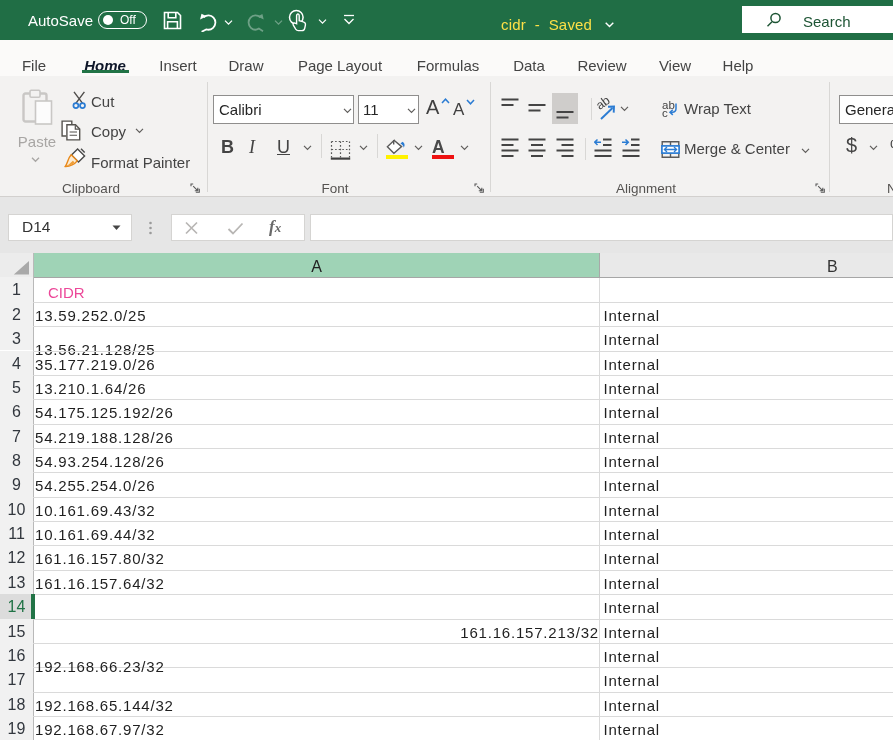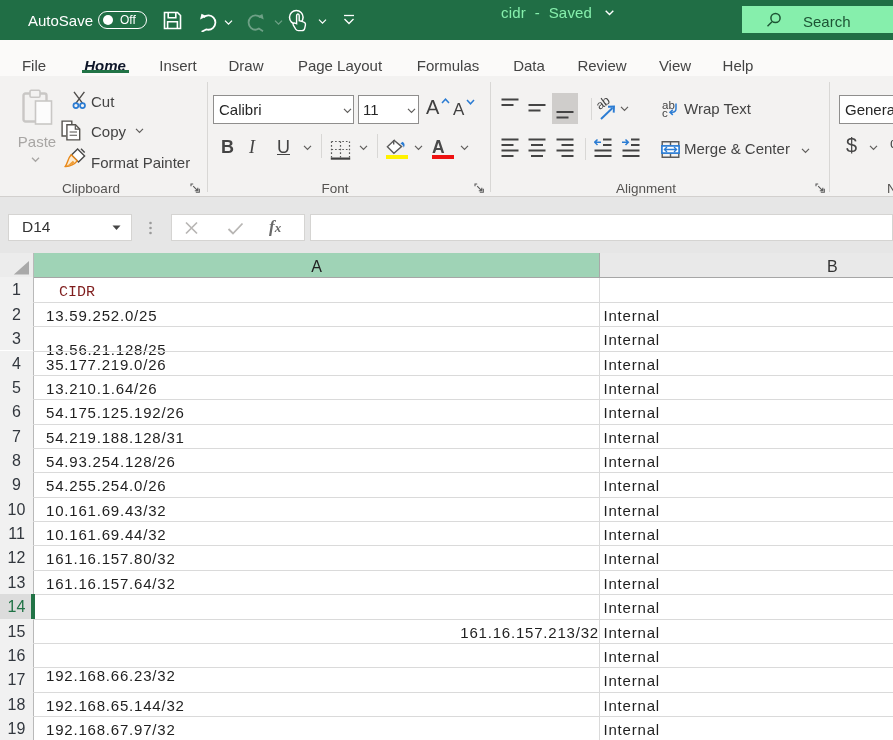--- a/index.html
+++ b/index.html
@@ -7,22 +7,22 @@
 body { position:relative; background:#fff; }
 .abs { position:absolute; }
 
 
 #titlebar { left:0; top:0; width:893px; height:40px; background:#206E45; }
 #titlebar .wtxt { color:#fff; font-size:15px; }
 #autosave { left:28px; top:12px; }
 #toggle { left:98px; top:11px; width:49px; height:18px; border:1.5px solid #fff; border-radius:9px; }
 #toggle .knob { position:absolute; left:4px; top:2.5px; width:10px; height:10px; border-radius:50%; background:#fff; }
 #toggle .off { position:absolute; left:21px; top:1px; color:#fff; font-size:12px; }
-#qtitle { left:501px; top:4px; color:#86efac; font-size:15px; letter-spacing:0.2px; white-space:nowrap; }
-#searchbox { left:742px; top:6px; width:151px; height:27px; background:#86efac; }
+#qtitle { left:501px; top:16px; color:#fde047; font-size:15px; letter-spacing:0.2px; white-space:nowrap; }
+#searchbox { left:742px; top:6px; width:151px; height:27px; background:#ffffff; }
 #searchbox span { position:absolute; left:61px; top:6.5px; color:#1D5434; font-size:15px; }
 
 
 #menubar { left:0; top:40px; width:893px; height:36px; background:#FBFAF9; }
 .mitem { position:absolute; top:17px; font-size:15px; color:#444; transform:translateX(-50%); white-space:nowrap; }
 .mitem.home { color:#0f172a; font-weight:bold;font-style:italic; }
 #homeline { left:82px; top:70px; width:47px; height:3px; background:#217346; }
 
 
 #ribbon { left:0; top:76px; width:893px; height:121px; background:#F3F2F1; border-bottom:1px solid #D2D0CE; }
@@ -37,21 +37,21 @@
 .fbox { position:absolute; top:17px; height:27px; background:#fff; border:1px solid #D5D4D2; }
 
 
 #grid { left:0; top:253px; width:893px; height:487px; background:#fff; }
 #corner { left:0; top:0; width:34px; height:24px; background:#ECECEC; }
 #colA { left:34px; top:0; width:565px; height:24px; background:#9FD3B6; color:#222; font-size:16px; text-align:center; line-height:28px; }
 #colB { left:599px; top:0; width:294px; height:24px; background:#E9E9E9; }
 #colB span { position:absolute; left:228px; top:0; font-size:16px; color:#333; line-height:28px; }
 #hdrline { left:0; top:24px; width:893px; height:1px; background:#A6A6A6; }
 .rowhdr { position:absolute; left:0; width:33px; background:#F1F1F1; font-size:16px; color:#32373E; text-align:center; }
-.cellA { position:absolute; left:34px; width:565px; font-size:15px; color:#1F1F1F; letter-spacing:0.8px; padding-left:12px; }
+.cellA { position:absolute; left:34px; width:565px; font-size:15px; color:#1F1F1F; letter-spacing:0.8px; padding-left:1px; }
 .cellB { position:absolute; left:599px; width:294px; font-size:15px; color:#1F1F1F; letter-spacing:0.8px; padding-left:4.5px; }
 .hline { position:absolute; left:34px; width:859px; height:1px; background:#DADADA; }
 .hlineh { position:absolute; left:0px; width:34px; height:1px; background:#D5D5D5; }
 #vlineAB { left:599px; top:25px; width:1px; height:462px; background:#DADADA; }
 #vlineHdr { left:33px; top:0px; width:1px; height:487px; background:#B9B9B9; }
 </style>
 </head>
 <body>
 
 <div id="titlebar" class="abs">
@@ -337,21 +337,21 @@
     </div>
   <div id="colA" class="abs">A</div>
   <div id="colB" class="abs">
       <span>B</span>
     </div>
   <div id="hdrline" class="abs"></div>
   <div class="abs" style="left:599px;top:0;width:1px;height:24px;background:#A8A8A8"></div>
   <div id="vlineHdr" class="abs"></div>
   <div id="vlineAB" class="abs"></div>
 <div class="rowhdr" style="top:24.40px;height:24.37px;line-height:26.37px;">1</div>
-    <div class="cellA" style="top:24.40px;height:24.37px;line-height:27.37px;font-family:Liberation Mono, monospace;letter-spacing:0;padding-left:25px;font-size:15px;color:#7f1d1d;line-height:32.37px;">CIDR</div>
+    <div class="cellA" style="top:24.40px;height:24.37px;line-height:27.37px;font-family:Liberation Sans, sans-serif;letter-spacing:0;padding-left:14px;font-size:15px;color:#ec4899;line-height:32.37px;">CIDR</div>
     <div class="hline" style="top:48.77px"></div>
     <div class="hlineh" style="top:48.77px"></div>
     <div class="rowhdr" style="top:48.77px;height:24.37px;line-height:26.37px;">2</div>
     <div class="cellA" style="top:48.77px;height:24.37px;line-height:27.37px;">13.59.252.0/25</div>
     <div class="cellB" style="top:48.77px;height:24.37px;line-height:27.37px;">Internal</div>
     <div class="hline" style="top:73.14px"></div>
     <div class="hlineh" style="top:73.14px"></div>
     <div class="rowhdr" style="top:73.14px;height:24.37px;line-height:26.37px;">3</div>
     <div class="cellA" style="top:83px;height:24.37px;line-height:27.37px;">13.56.21.128/25</div>
     <div class="cellB" style="top:73.14px;height:24.37px;line-height:27.37px;">Internal</div>
@@ -366,21 +366,21 @@
     <div class="cellA" style="top:121.88px;height:24.37px;line-height:27.37px;">13.210.1.64/26</div>
     <div class="cellB" style="top:121.88px;height:24.37px;line-height:27.37px;">Internal</div>
     <div class="hline" style="top:146.25px"></div>
     <div class="hlineh" style="top:146.25px"></div>
     <div class="rowhdr" style="top:146.25px;height:24.37px;line-height:26.37px;">6</div>
     <div class="cellA" style="top:146.25px;height:24.37px;line-height:27.37px;">54.175.125.192/26</div>
     <div class="cellB" style="top:146.25px;height:24.37px;line-height:27.37px;">Internal</div>
     <div class="hline" style="top:170.62px"></div>
     <div class="hlineh" style="top:170.62px"></div>
     <div class="rowhdr" style="top:170.62px;height:24.37px;line-height:26.37px;">7</div>
-    <div class="cellA" style="top:170.62px;height:24.37px;line-height:27.37px;">54.219.188.128/31</div>
+    <div class="cellA" style="top:170.62px;height:24.37px;line-height:27.37px;">54.219.188.128/26</div>
     <div class="cellB" style="top:170.62px;height:24.37px;line-height:27.37px;">Internal</div>
     <div class="hline" style="top:194.99px"></div>
     <div class="hlineh" style="top:194.99px"></div>
     <div class="rowhdr" style="top:194.99px;height:24.37px;line-height:26.37px;">8</div>
     <div class="cellA" style="top:194.99px;height:24.37px;line-height:27.37px;">54.93.254.128/26</div>
     <div class="cellB" style="top:194.99px;height:24.37px;line-height:27.37px;">Internal</div>
     <div class="hline" style="top:219.36px"></div>
     <div class="hlineh" style="top:219.36px"></div>
     <div class="rowhdr" style="top:219.36px;height:24.37px;line-height:26.37px;">9</div>
     <div class="cellA" style="top:219.36px;height:24.37px;line-height:27.37px;">54.255.254.0/26</div>
@@ -415,21 +415,21 @@
     <div class="rowhdr" style="top:365.58px;height:24.37px;line-height:26.37px;">15</div>
     <div class="cellA" style="top:365.58px;height:24.37px;line-height:27.37px;text-align:right;">161.16.157.213/32</div>
     <div class="cellB" style="top:365.58px;height:24.37px;line-height:27.37px;">Internal</div>
     <div class="hline" style="top:389.95px"></div>
     <div class="hlineh" style="top:389.95px"></div>
     <div class="rowhdr" style="top:389.95px;height:24.37px;line-height:26.37px;">16</div>
     <div class="cellB" style="top:389.95px;height:24.37px;line-height:27.37px;">Internal</div>
     <div class="hline" style="top:414.32px"></div>
     <div class="hlineh" style="top:414.32px"></div>
     <div class="rowhdr" style="top:414.32px;height:24.37px;line-height:26.37px;">17</div>
-    <div class="cellA" style="top:409px;height:24.37px;line-height:27.37px;">192.168.66.23/32</div>
+    <div class="cellA" style="top:400px;height:24.37px;line-height:27.37px;">192.168.66.23/32</div>
     <div class="cellB" style="top:414.32px;height:24.37px;line-height:27.37px;">Internal</div>
     <div class="hline" style="top:438.69px"></div>
     <div class="hlineh" style="top:438.69px"></div>
     <div class="rowhdr" style="top:438.69px;height:24.37px;line-height:26.37px;">18</div>
     <div class="cellA" style="top:438.69px;height:24.37px;line-height:27.37px;">192.168.65.144/32</div>
     <div class="cellB" style="top:438.69px;height:24.37px;line-height:27.37px;">Internal</div>
     <div class="hline" style="top:463.06px"></div>
     <div class="hlineh" style="top:463.06px"></div>
     <div class="rowhdr" style="top:463.06px;height:24.37px;line-height:26.37px;">19</div>
     <div class="cellA" style="top:463.06px;height:24.37px;line-height:27.37px;">192.168.67.97/32</div>

